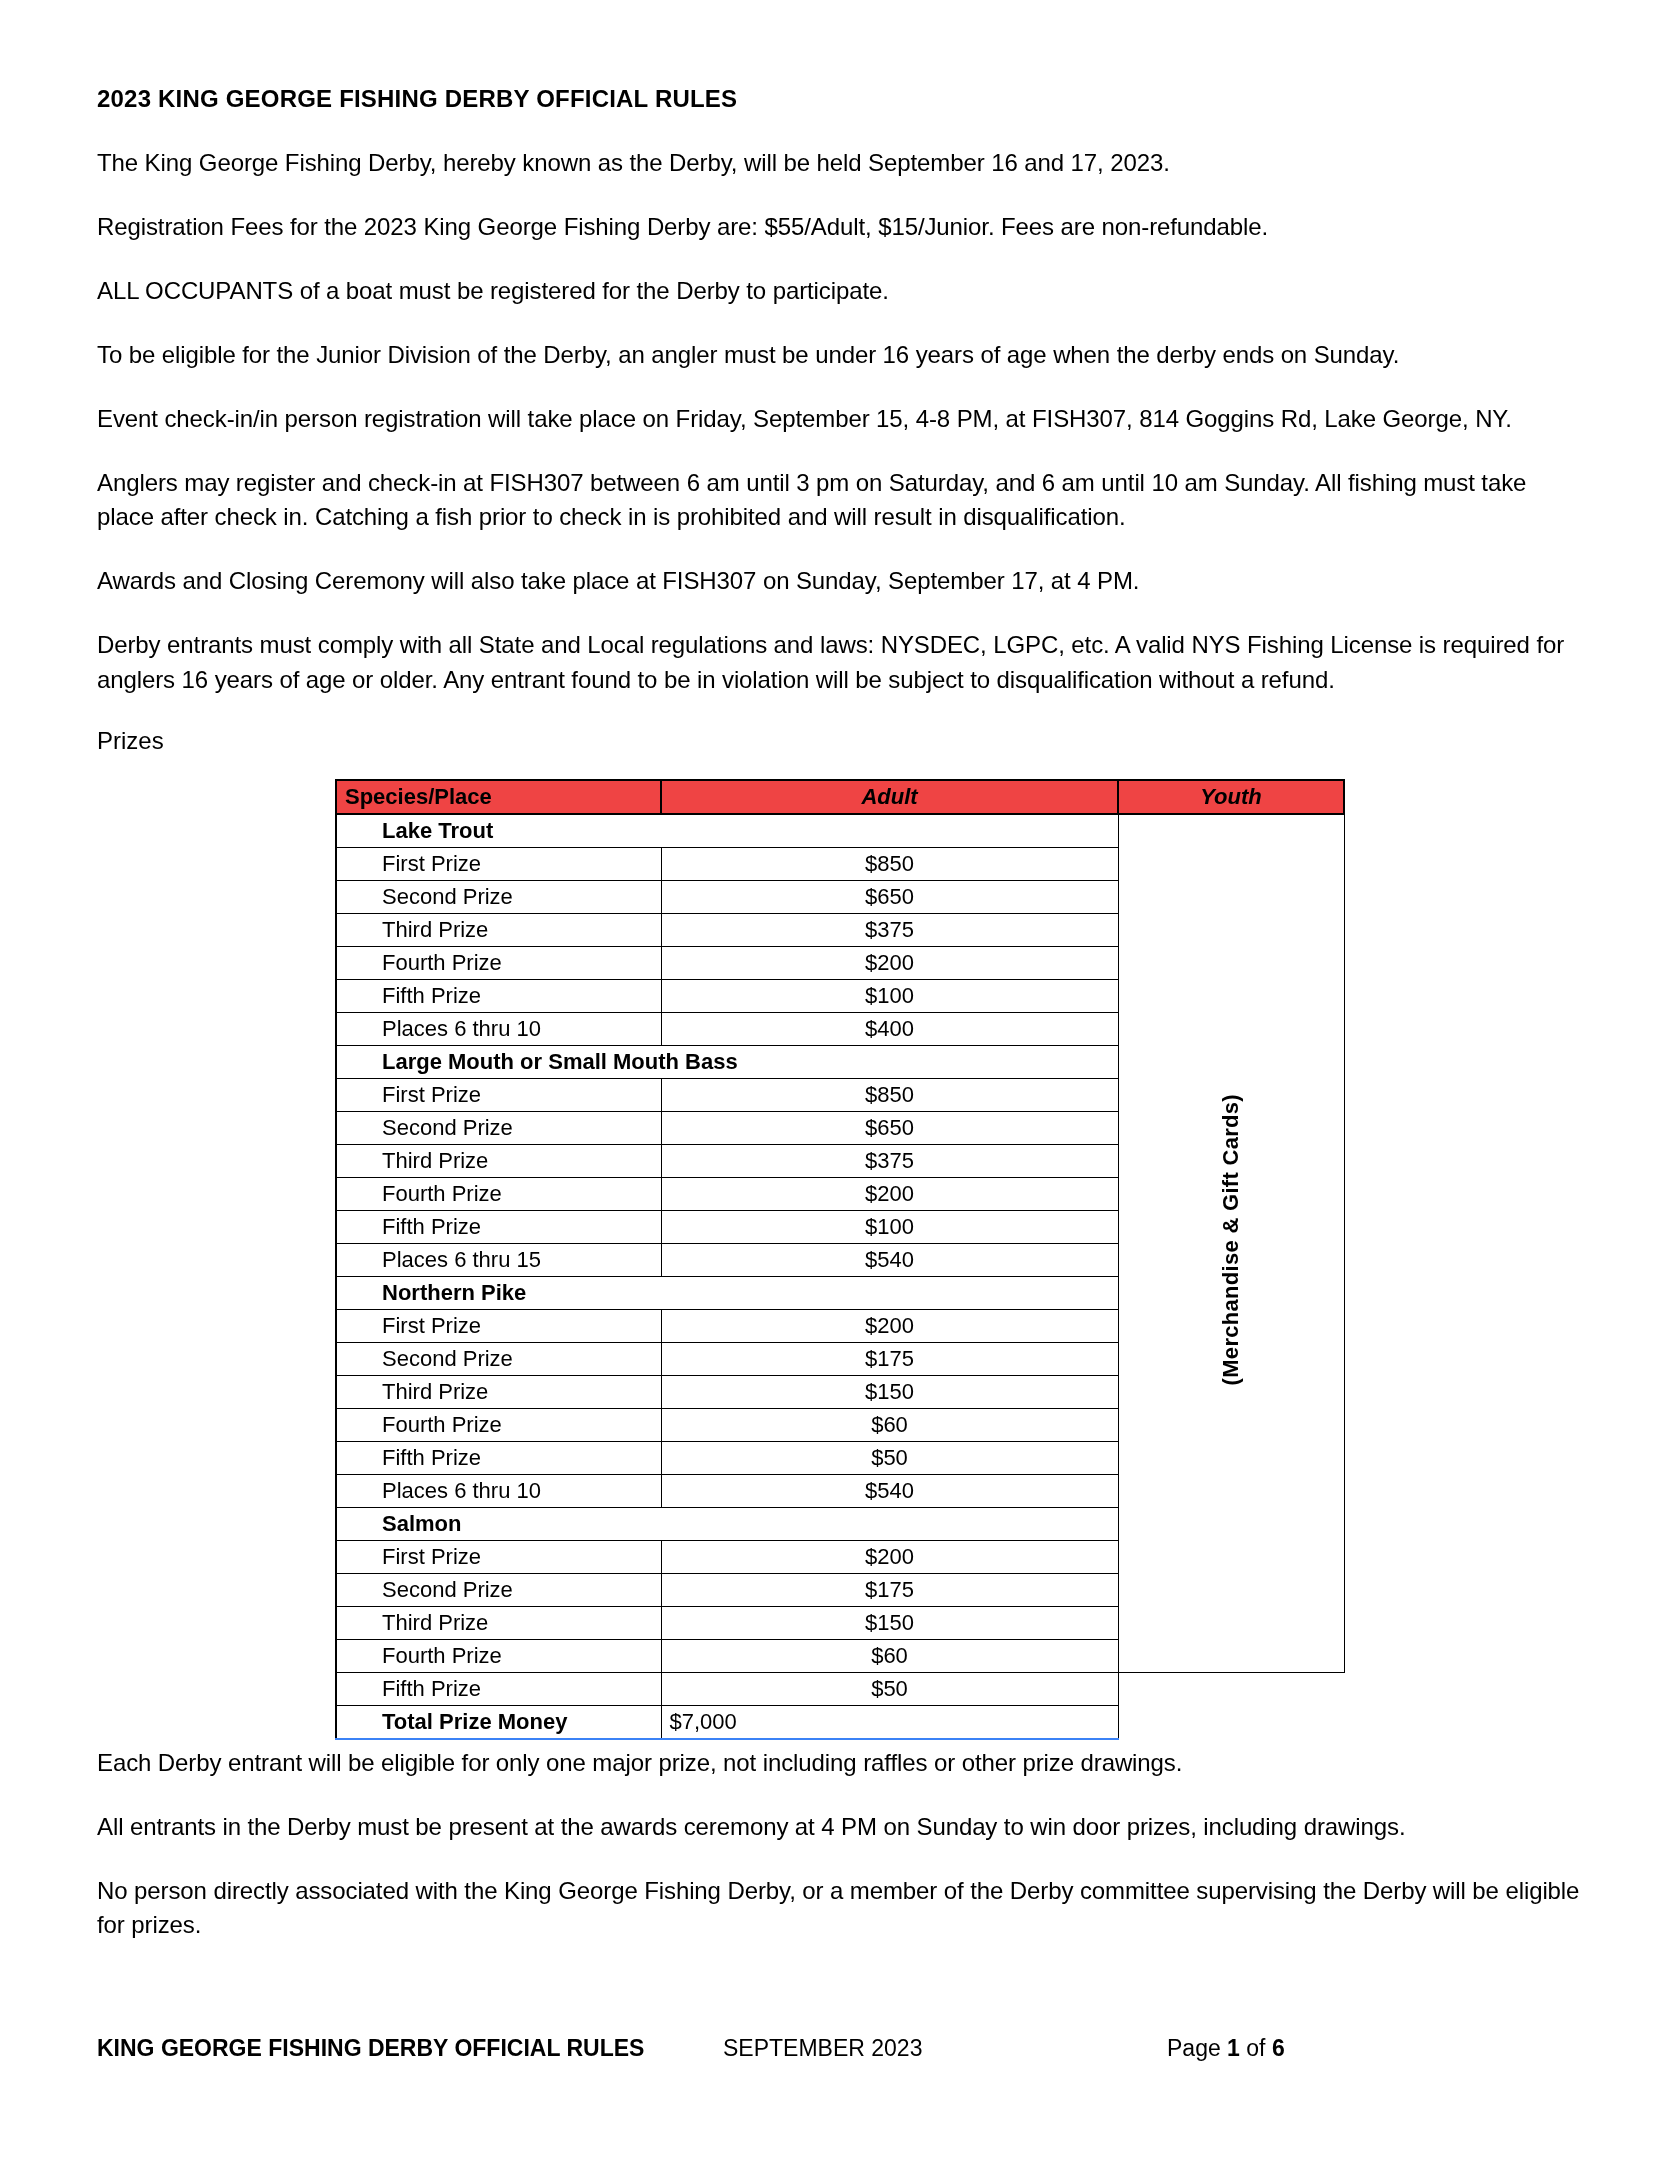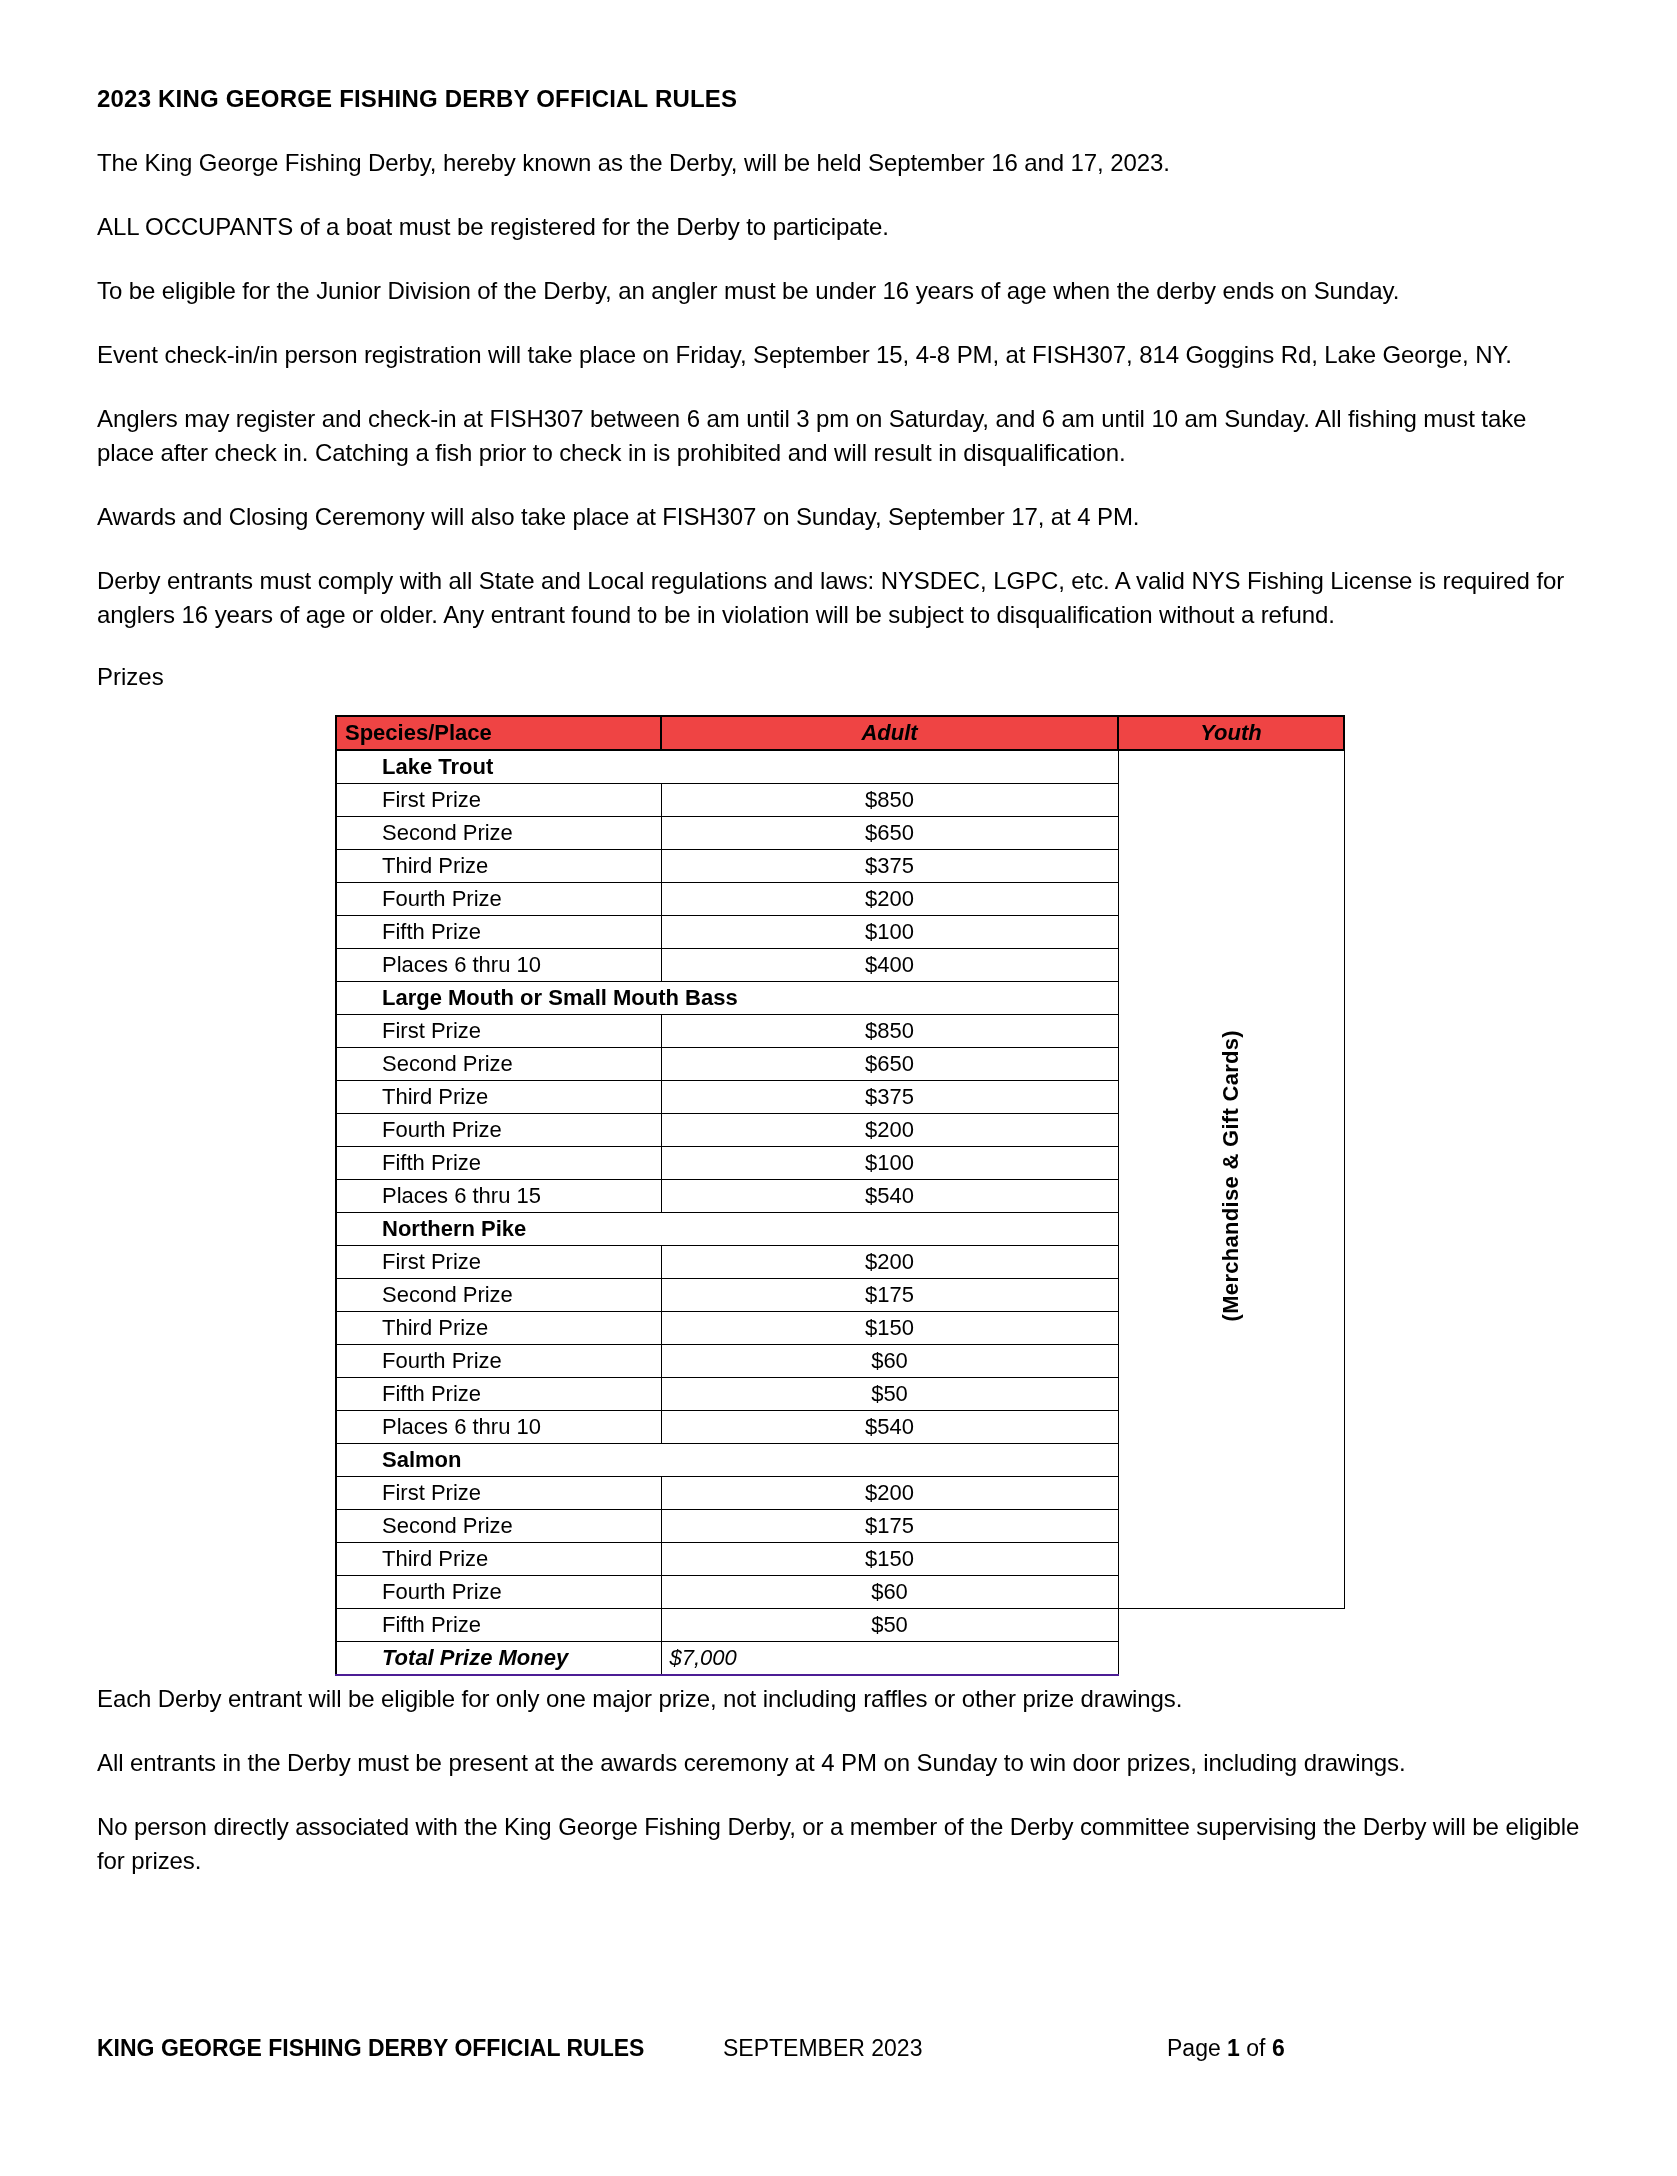--- a/index.html
+++ b/index.html
@@ -127,21 +127,21 @@
     writing-mode: vertical-rl;
     transform: rotate(180deg);
     font-weight: bold;
     font-size: 22px;
     white-space: nowrap;
     display: inline-block;
     letter-spacing: 0.3px;
   }
 
   
-  table.prize-table tbody tr:last-child td { border-bottom: 2px solid #4c1d95; font-style: italic; }
+  table.prize-table tbody tr:last-child td { border-bottom: 2px solid #3b82f6; }
   table.prize-table tbody td:first-child { border-left: 2px solid #000; padding-left: 45px; }
 
   
   .footer {
     position: absolute;
     left: 97px;
     top: 2035px;
     width: 1485px;
     font-size: 23px;
     display: block;
@@ -169,20 +169,21 @@
 </style>
 </head>
 <body>
 
 <div class="page">
   <div class="content">
 
     <h1 class="doc-title">2023 KING GEORGE FISHING DERBY OFFICIAL RULES</h1>
 
     <p class="para">The King George Fishing Derby, hereby known as the Derby, will be held September 16 and 17, 2023.</p>
+    <p class="para">Registration Fees for the 2023 King George Fishing Derby are: $55/Adult, $15/Junior. Fees are non-refundable.</p>
     <p class="para">ALL OCCUPANTS of a boat must be registered for the Derby to participate.</p>
     <p class="para">To be eligible for the Junior Division of the Derby, an angler must be under 16 years of age when the derby ends on Sunday.</p>
     <p class="para">Event check-in/in person registration will take place on Friday, September 15, 4-8 PM, at FISH307, 814 Goggins Rd, Lake George, NY.</p>
     <p class="para">Anglers may register and check-in at FISH307 between 6 am until 3 pm on Saturday, and 6 am until 10 am Sunday. All fishing must take place after check in. Catching a fish prior to check in is prohibited and will result in disqualification.</p>
     <p class="para">Awards and Closing Ceremony will also take place at FISH307 on Sunday, September 17, at 4 PM.</p>
     <p class="para">Derby entrants must comply with all State and Local regulations and laws: NYSDEC, LGPC, etc. A valid NYS Fishing License is required for anglers 16 years of age or older. Any entrant found to be in violation will be subject to disqualification without a refund.</p>
 
     <div class="prizes-label">Prizes</div>
 
     <div class="table-wrap">

